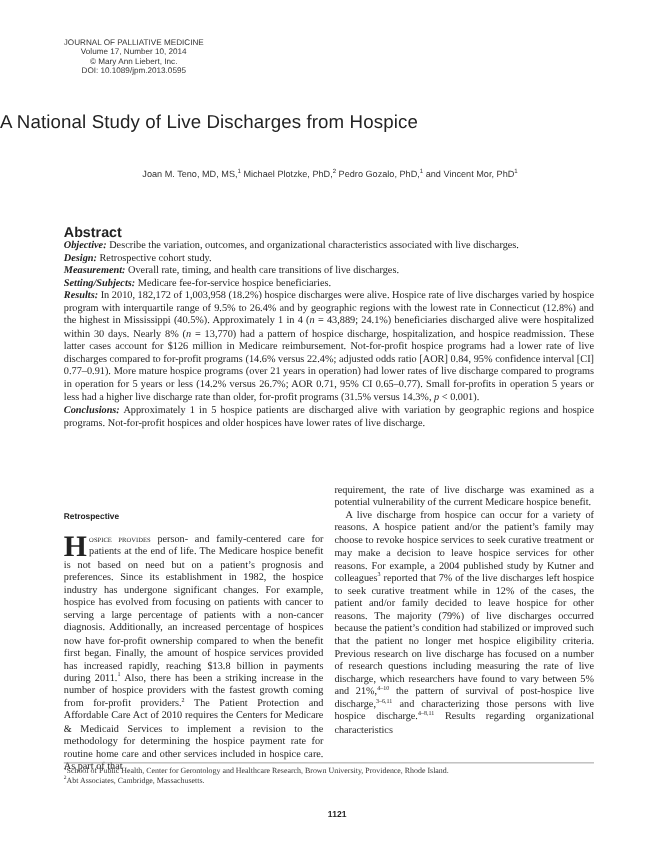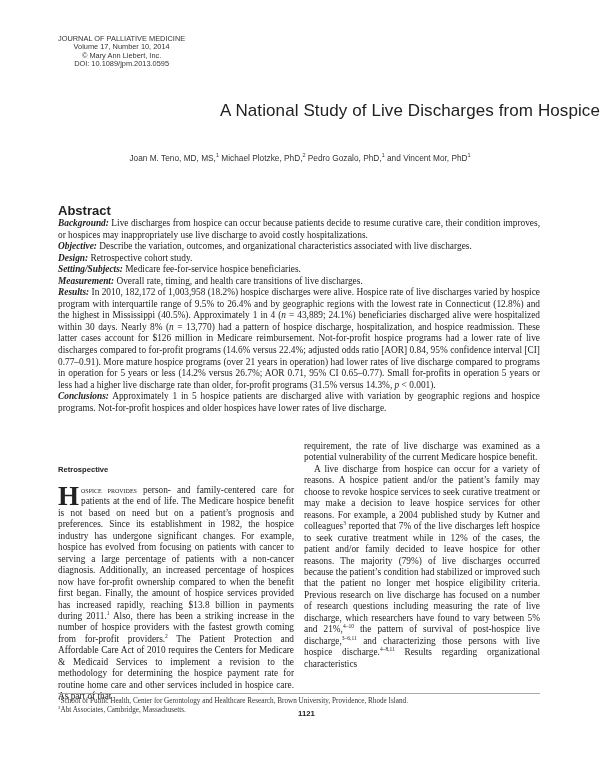--- a/index.html
+++ b/index.html
@@ -1,21 +1,21 @@
 <!DOCTYPE html>
 <html><head>
 <meta charset="utf-8">
 <style>
   html, body { margin: 0; padding: 0; background: #ffffff; }
   body { width: 600px; height: 776px; position: relative; overflow: hidden; color: #222; }
   .sans { font-family: "Liberation Sans", sans-serif; text-align: center; }
   .serif { font-family: "Liberation Serif", serif; }
 
   #journal-header { position: absolute; left: 58px; top: 35px; font-size: 7.4px; line-height: 8.4px; color: #333; }
-  #title { position: absolute; left: 0; right: 0; top: 101px; text-align: right; font-size: 17px; color: #222; letter-spacing: 0.1px; }
+  #title { position: absolute; left: 0; right: 0; top: 101px; text-align: left; font-size: 17px; color: #222; letter-spacing: 0.1px; }
   #authors { position: absolute; left: 0; right: 0; top: 153px; text-align: center; font-size: 8.3px; color: #333; }
   #authors sup { font-size: 5.5px; }
 
   #abstract-heading { position: absolute; left: 58px; top: 203px; font-size: 13px; font-weight: bold; color: #222; }
   #abstract { position: absolute; left: 58px; width: 482px; top: 218px; font-size: 9.35px; line-height: 11.55px; text-align: justify; color: #222; }
   #abstract p { margin: 0; }
   #abstract b { font-style: italic; font-weight: bold; }
   #abstract i { font-style: italic; }
 
   #intro-heading { position: absolute; left: 58px; top: 465px; font-size: 7.6px; font-weight: bold; color: #222; }
@@ -24,46 +24,45 @@
   #col-left { left: 58px; top: 485px; }
   #col-right { left: 304px; top: 441px; font-family: Liberation Serif, serif; }
   .indent { text-indent: 10px; }
   .dropcap { float: left; font-size: 27px; line-height: 20px; font-weight: bold; margin: 1px 2px 0 0; }
   .smallcaps { font-variant: small-caps; font-size: 8.5px; }
   sup { font-size: 5.5px; line-height: 0; }
 
   #footnote-rule { position: absolute; left: 58px; width: 482px; top: 693px; border-top: 0.8px solid #aaa; }
   #footnotes { position: absolute; left: 58px; top: 697px; font-size: 7.2px; line-height: 8.5px; color: #333; }
   #footnotes sup { font-size: 5px; }
-  #page-number { position: absolute; left: 0; right: 0; top: 709px; text-align: center; font-size: 7.8px; font-weight: bold; color: #222; padding-left: 13px; }
+  #page-number { position: absolute; left: 0; right: 0; top: 736px; text-align: center; font-size: 7.8px; font-weight: bold; color: #222; padding-left: 13px; }
 </style>
 </head>
 <body>
 
 <div id="journal-header" class="sans">
   <div>JOURNAL OF PALLIATIVE MEDICINE</div>
   <div>Volume 17, Number 10, 2014</div>
   <div>© Mary Ann Liebert, Inc.</div>
   <div>DOI: 10.1089/jpm.2013.0595</div>
 </div>
 
 <div id="title" class="sans">A National Study of Live Discharges from Hospice</div>
 
 <div id="authors" class="sans">
   <span>Joan M. Teno, MD, MS,</span><sup>1</sup><span> Michael Plotzke, PhD,</span><sup>2</sup><span> Pedro Gozalo, PhD,</span><sup>1</sup><span> and Vincent Mor, PhD</span><sup>1</sup>
 </div>
 
 <div id="abstract-heading" class="sans">Abstract</div>
 
 <div id="abstract" class="serif">
-  <p><b>Background:</b><span> Live discharges from hospice can occur because patients decide to resume curative care, their condition improves, or hospices may inappropriately use live discharge to avoid costly hospitalizations.</span></p>
   <p><b>Objective:</b><span> Describe the variation, outcomes, and organizational characteristics associated with live discharges.</span></p>
   <p><b>Design:</b><span> Retrospective cohort study.</span></p>
+  <p><b>Measurement:</b><span> Overall rate, timing, and health care transitions of live discharges.</span></p>
   <p><b>Setting/Subjects:</b><span> Medicare fee-for-service hospice beneficiaries.</span></p>
-  <p><b>Measurement:</b><span> Overall rate, timing, and health care transitions of live discharges.</span></p>
   <p><b>Results:</b><span> In 2010, 182,172 of 1,003,958 (18.2%) hospice discharges were alive. Hospice rate of live discharges varied by hospice program with interquartile range of 9.5% to 26.4% and by geographic regions with the lowest rate in Connecticut (12.8%) and the highest in Mississippi (40.5%). Approximately 1 in 4 (</span><i>n</i><span> = 43,889; 24.1%) beneficiaries discharged alive were hospitalized within 30 days. Nearly 8% (</span><i>n</i><span> = 13,770) had a pattern of hospice discharge, hospitalization, and hospice readmission. These latter cases account for $126 million in Medicare reimbursement. Not-for-profit hospice programs had a lower rate of live discharges compared to for-profit programs (14.6% versus 22.4%; adjusted odds ratio [AOR] 0.84, 95% confidence interval [CI] 0.77–0.91). More mature hospice programs (over 21 years in operation) had lower rates of live discharge compared to programs in operation for 5 years or less (14.2% versus 26.7%; AOR 0.71, 95% CI 0.65–0.77). Small for-profits in operation 5 years or less had a higher live discharge rate than older, for-profit programs (31.5% versus 14.3%, </span><i>p</i><span> &lt; 0.001).</span></p>
   <p><b>Conclusions:</b><span> Approximately 1 in 5 hospice patients are discharged alive with variation by geographic regions and hospice programs. Not-for-profit hospices and older hospices have lower rates of live discharge.</span></p>
 </div>
 
 <div id="intro-heading" class="sans">Retrospective</div>
 
 <div id="col-left" class="col serif">
   <p><span class="dropcap">H</span><span class="smallcaps">ospice provides</span><span> person- and family-centered care for patients at the end of life. The Medicare hospice benefit is not based on need but on a patient’s prognosis and preferences. Since its establishment in 1982, the hospice industry has undergone significant changes. For example, hospice has evolved from focusing on patients with cancer to serving a large percentage of patients with a non-cancer diagnosis. Additionally, an increased percentage of hospices now have for-profit ownership compared to when the benefit first began. Finally, the amount of hospice services provided has increased rapidly, reaching $13.8 billion in payments during 2011.</span><sup>1</sup><span> Also, there has been a striking increase in the number of hospice providers with the fastest growth coming from for-profit providers.</span><sup>2</sup><span> The Patient Protection and Affordable Care Act of 2010 requires the Centers for Medicare &amp; Medicaid Services to implement a revision to the methodology for determining the hospice payment rate for routine home care and other services included in hospice care. As part of that</span></p>
 </div>
 

